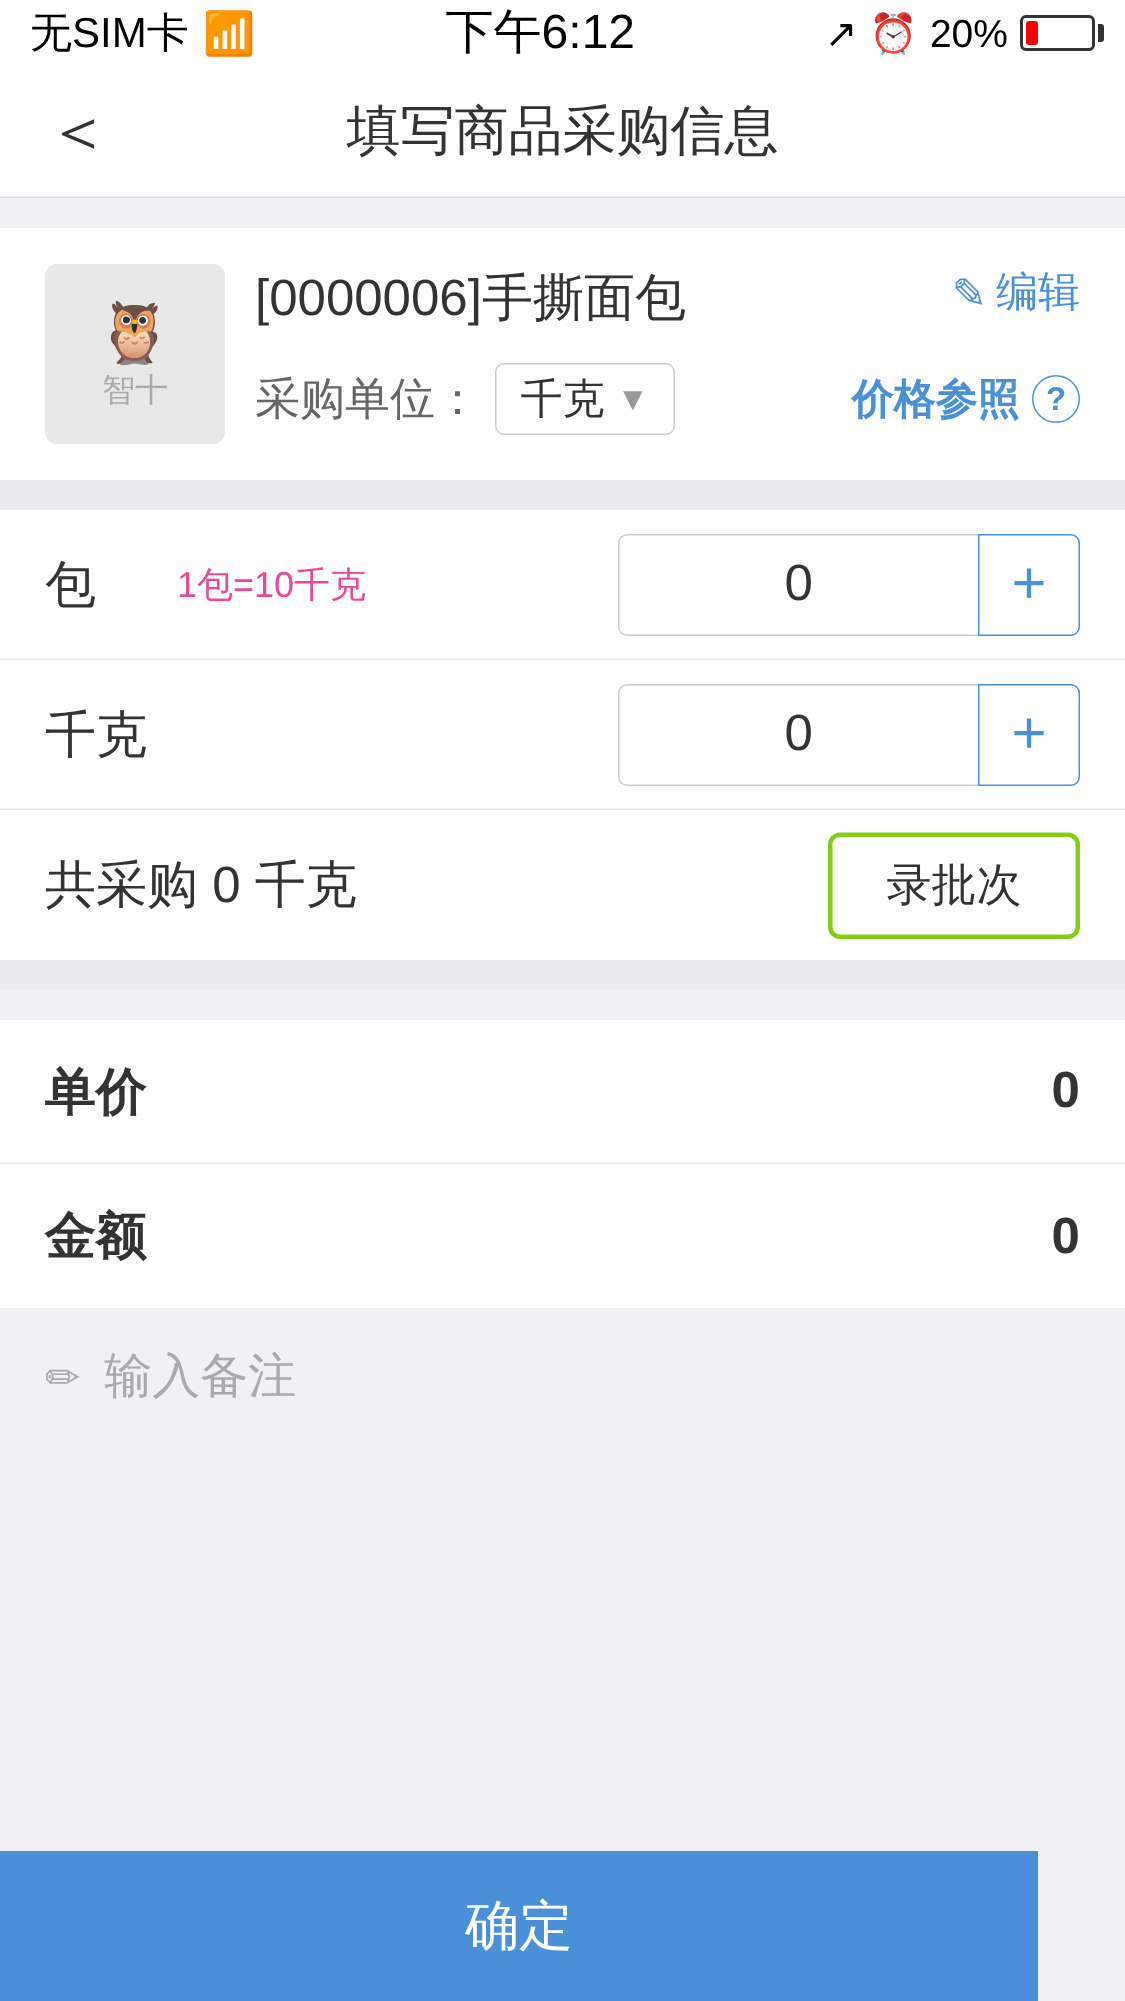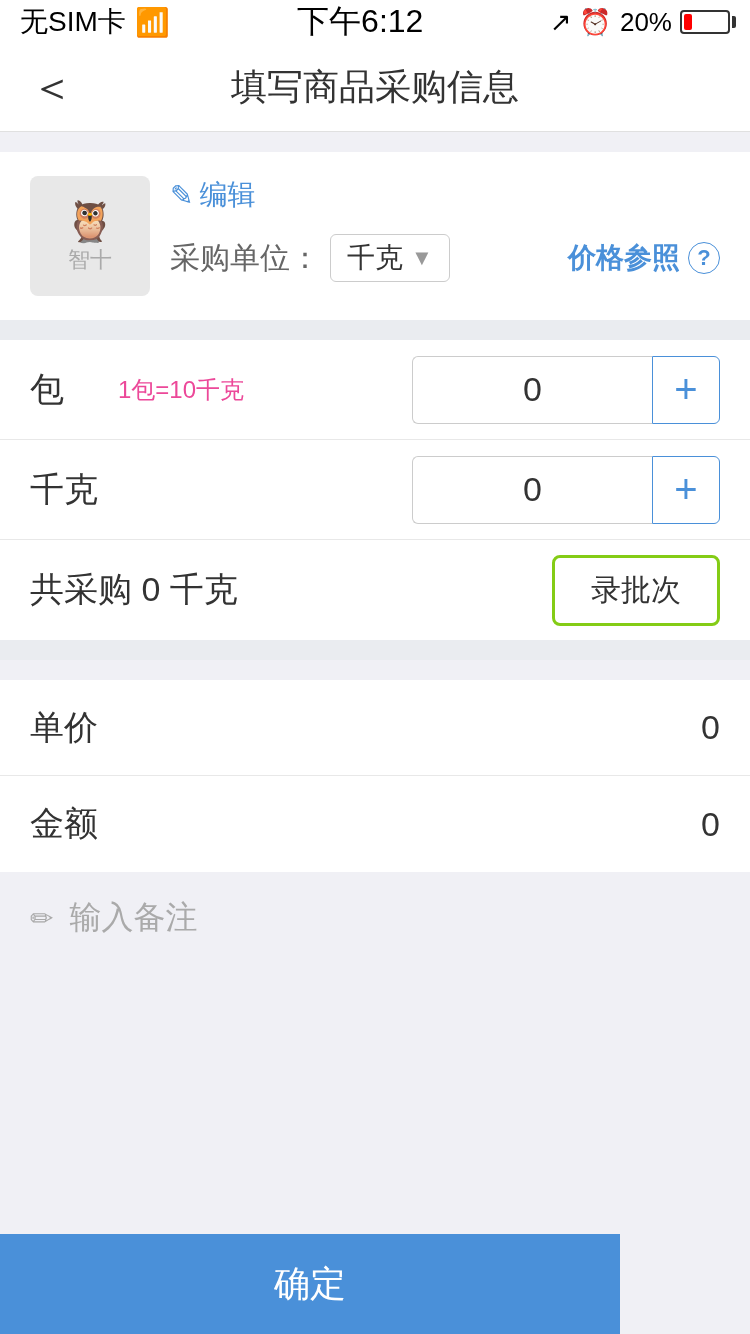--- a/index.html
+++ b/index.html
@@ -248,20 +248,21 @@
       background: #fff;
       margin-top: 20px;
     }
     .price-row {
       display: flex;
       align-items: center;
       justify-content: space-between;
       padding: 0 30px;
       height: 96px;
       border-bottom: 1px solid #e8e8e8;
+      font-weight: bold;
     }
     .price-label {
       font-size: 34px;
       color: #333;
     }
     .price-value {
       font-size: 34px;
       color: #333;
     }
 
@@ -284,21 +285,21 @@
       background: #f0f0f5;
       flex: 1;
       min-height: 300px;
     }
 
     
     .confirm-btn {
       position: fixed;
       bottom: 0;
       left: 0;
-      width: 620px;
+      width: 692px;
       height: 100px;
       background: #4a90d9;
       color: #fff;
       font-size: 36px;
       border: none;
       cursor: pointer;
       display: flex;
       align-items: center;
       justify-content: center;
     }
@@ -329,20 +330,21 @@
   <span class="nav-title">填写商品采购信息</span>
 </div>
 
 <div class="product-card">
   <div class="product-image">
     <span class="owl-icon">🦉</span>
     <span style="font-size:22px;color:#aaa">智十</span>
   </div>
   <div class="product-info">
     <div class="product-name-row">
+      <span class="product-name">[0000006]手撕面包</span>
       <span class="edit-btn">
         <span>✎</span>
         <span>编辑</span>
       </span>
     </div>
     <div class="product-unit-row">
       <div style="display:flex;align-items:center;">
         <span class="unit-label">采购单位：</span>
         <div class="unit-select">
           <span>千克</span>

